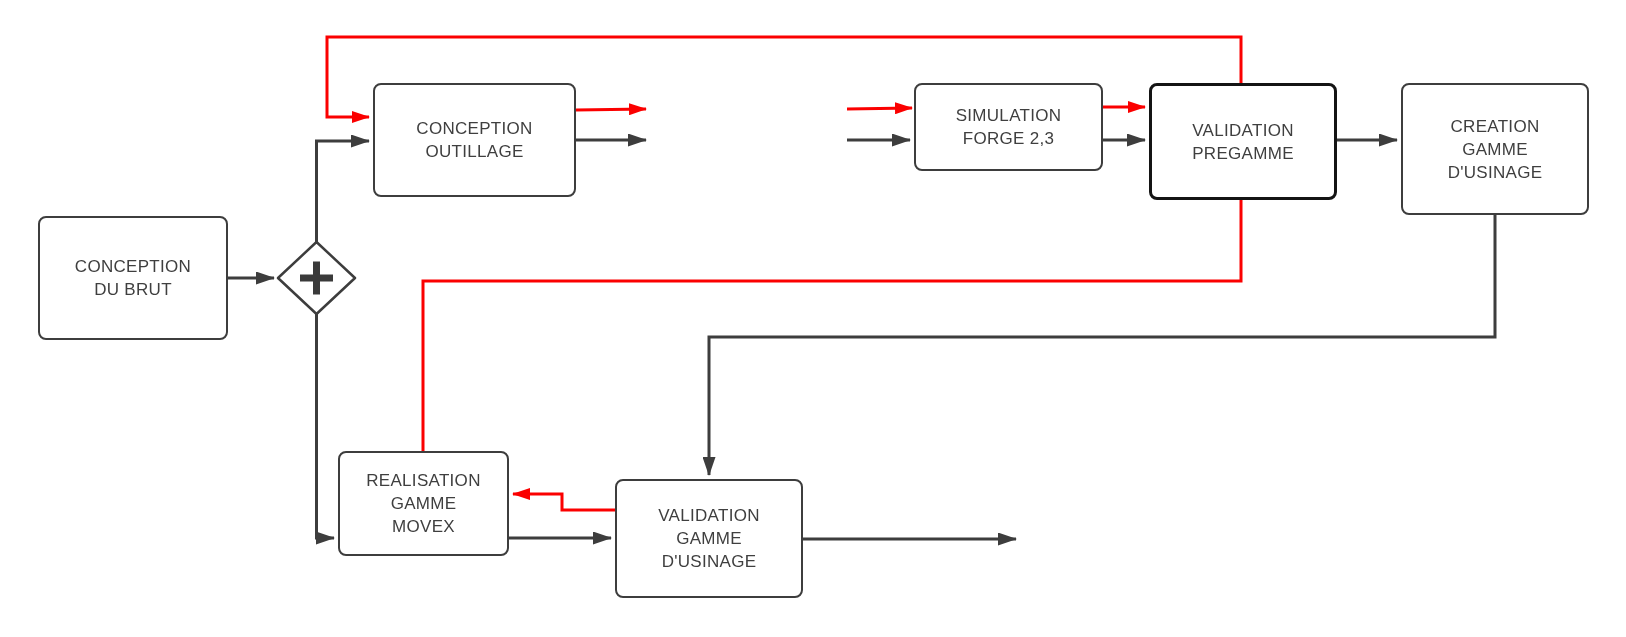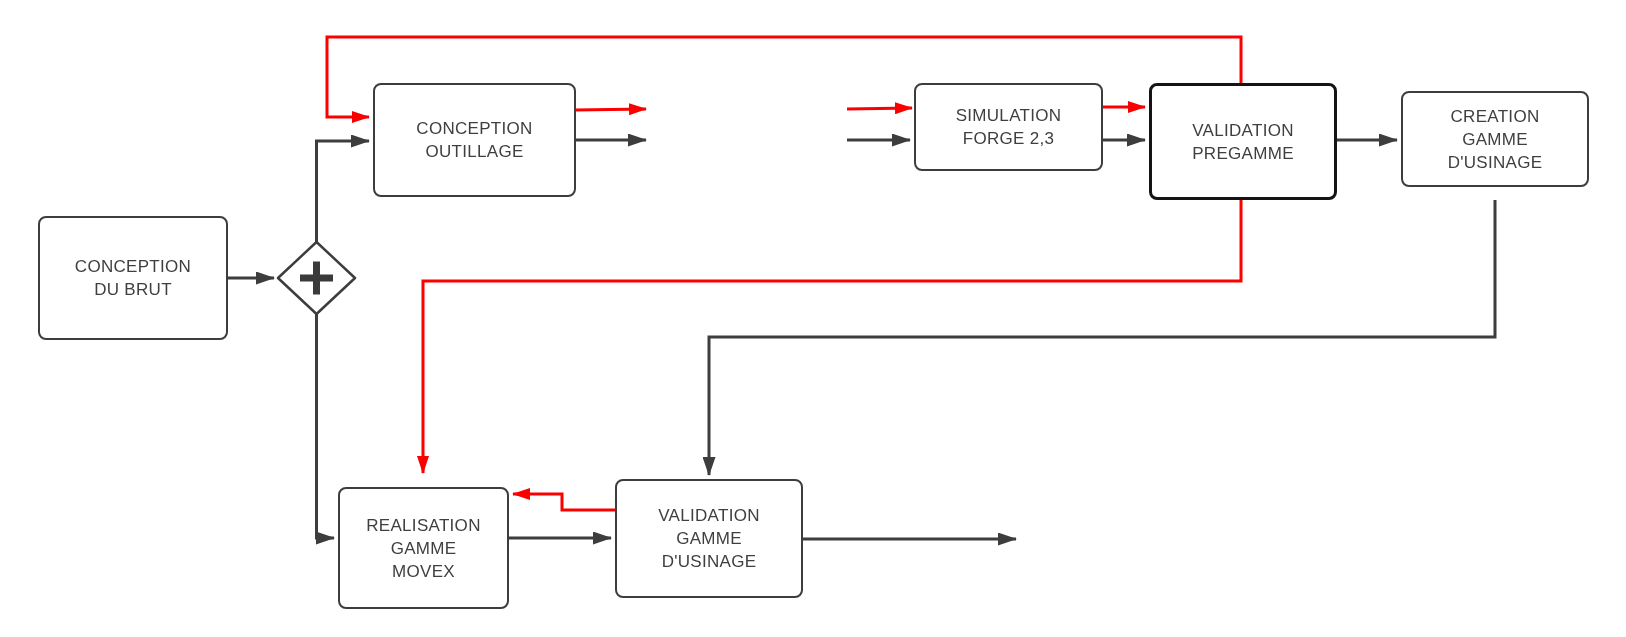--- a/index.html
+++ b/index.html
@@ -99,27 +99,27 @@
   <div class="node" style="left:914px; top:83px; width:189px; height:88px;">
     <span class="node-label">SIMULATION
 FORGE 2,3</span>
   </div>
 
   <div class="node node--strong" style="left:1149px; top:83px; width:188px; height:117px;">
     <span class="node-label">VALIDATION
 PREGAMME</span>
   </div>
 
-  <div class="node" style="left:1401px; top:83px; width:188px; height:96px;margin-top:8px;">
+  <div class="node" style="left:1401px; top:83px; width:188px; height:132px;">
     <span class="node-label">CREATION
 GAMME
 D'USINAGE</span>
   </div>
 
-  <div class="node" style="left:338px; top:487px; width:171px; height:122px;">
+  <div class="node" style="left:338px; top:451px; width:171px; height:105px;">
     <span class="node-label">REALISATION
 GAMME
 MOVEX</span>
   </div>
 
   <div class="node" style="left:615px; top:479px; width:188px; height:119px;">
     <span class="node-label">VALIDATION
 GAMME
 D'USINAGE</span>
   </div>

